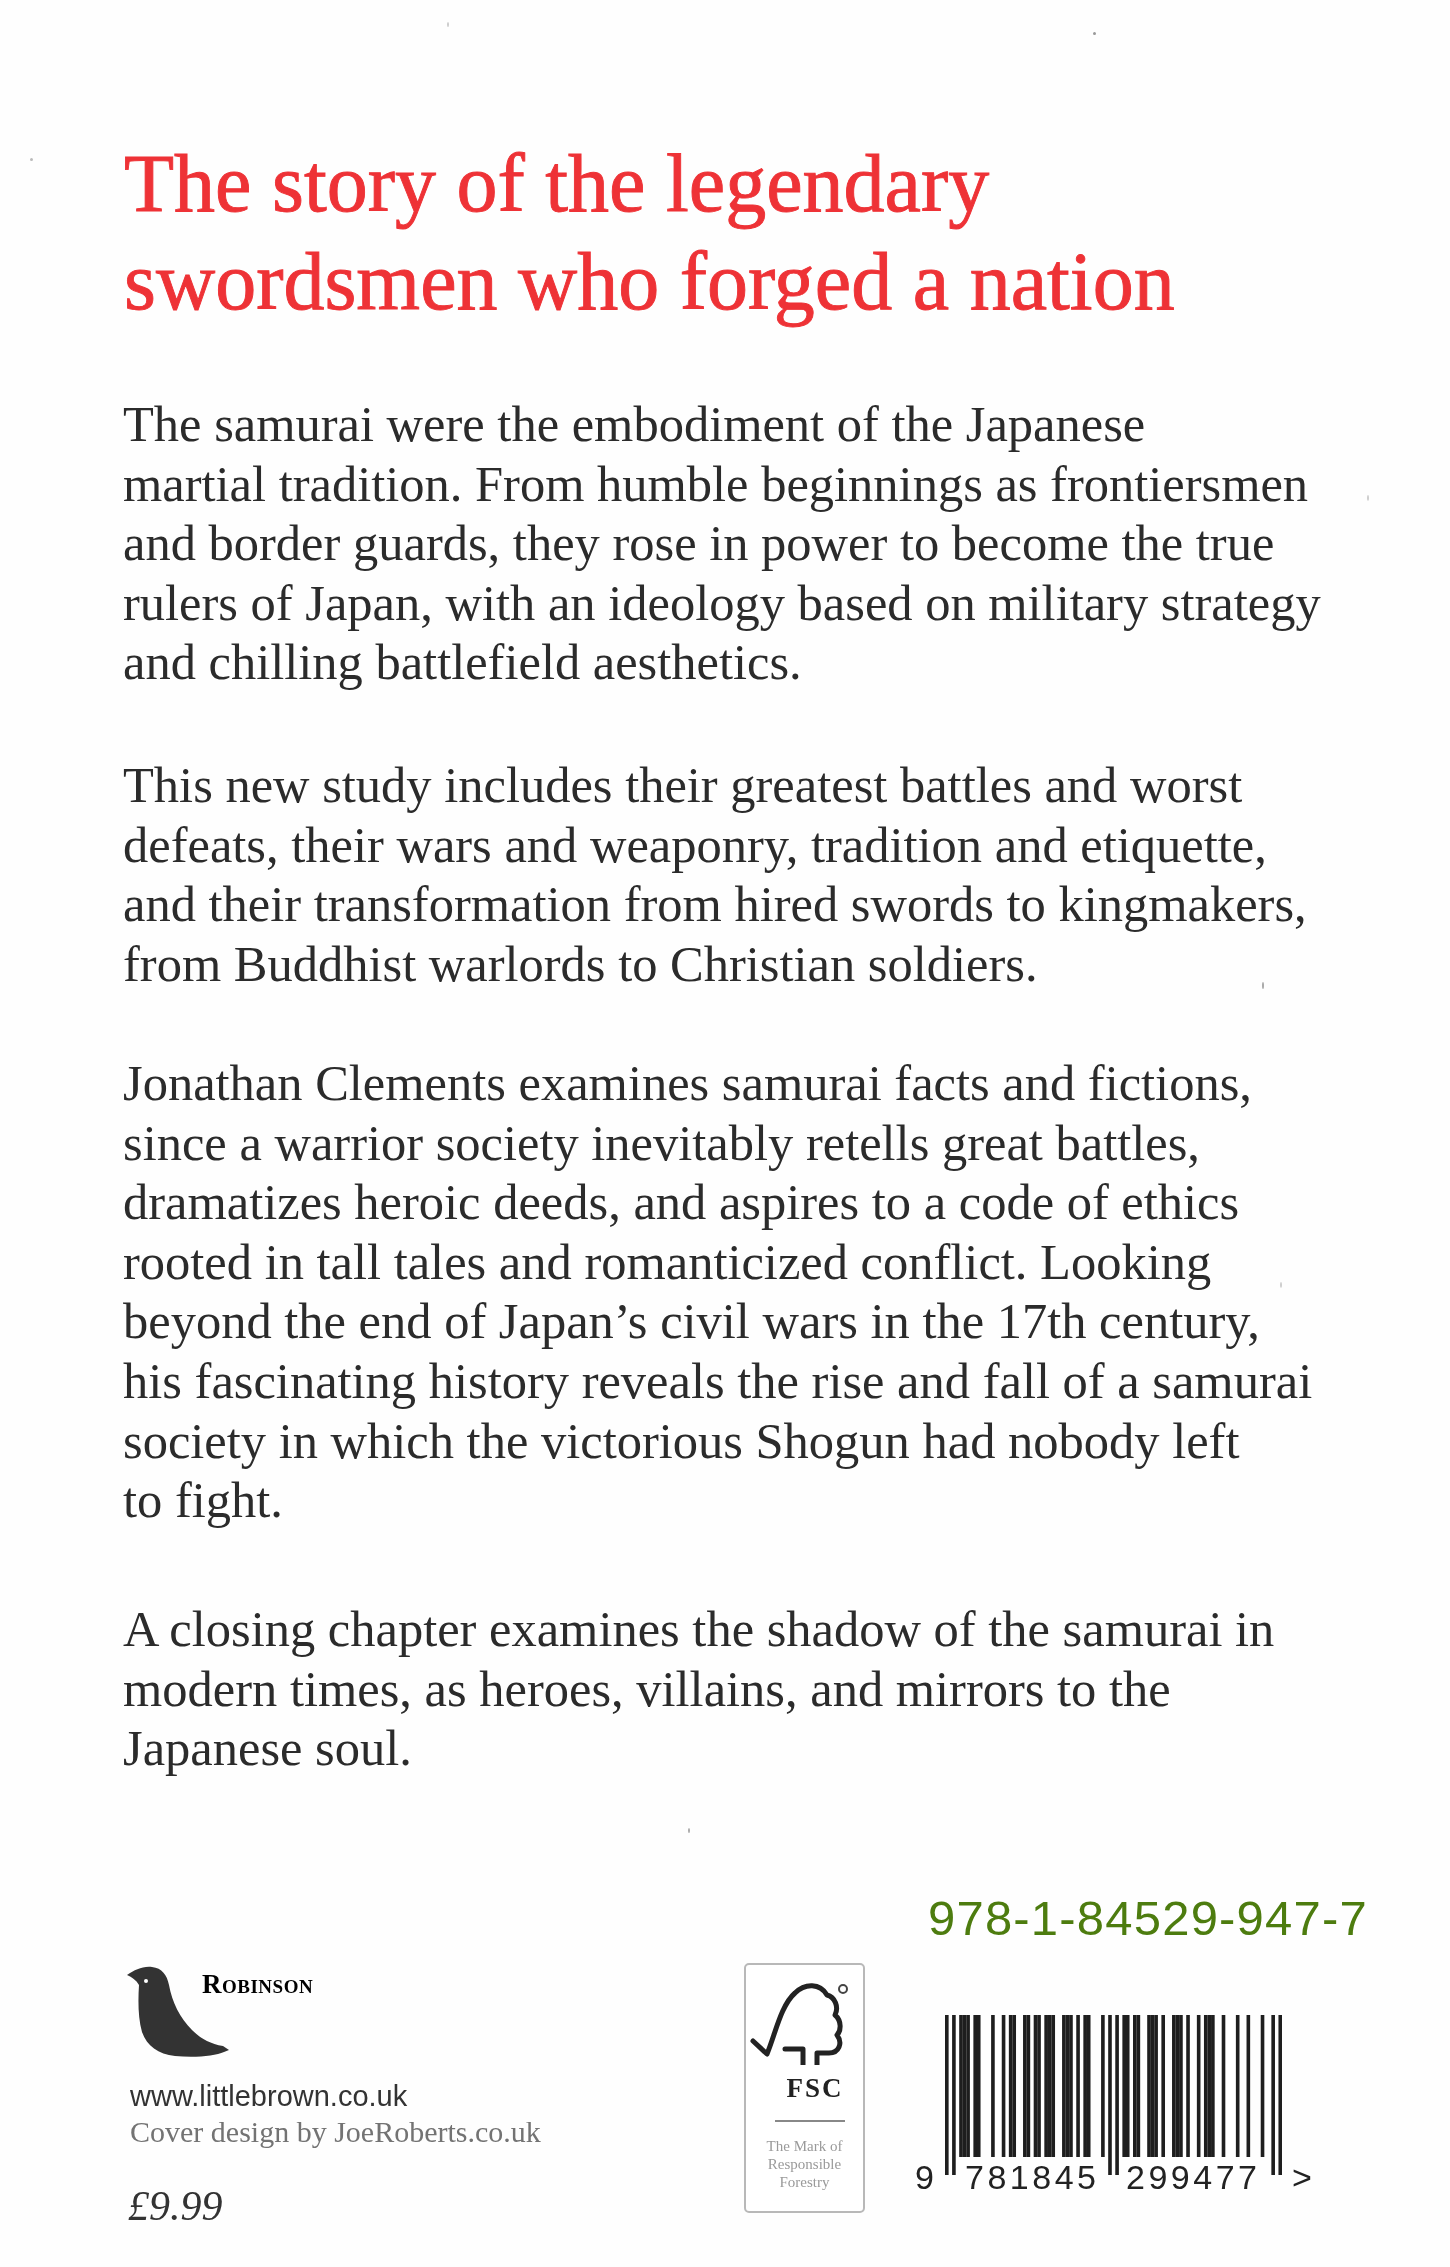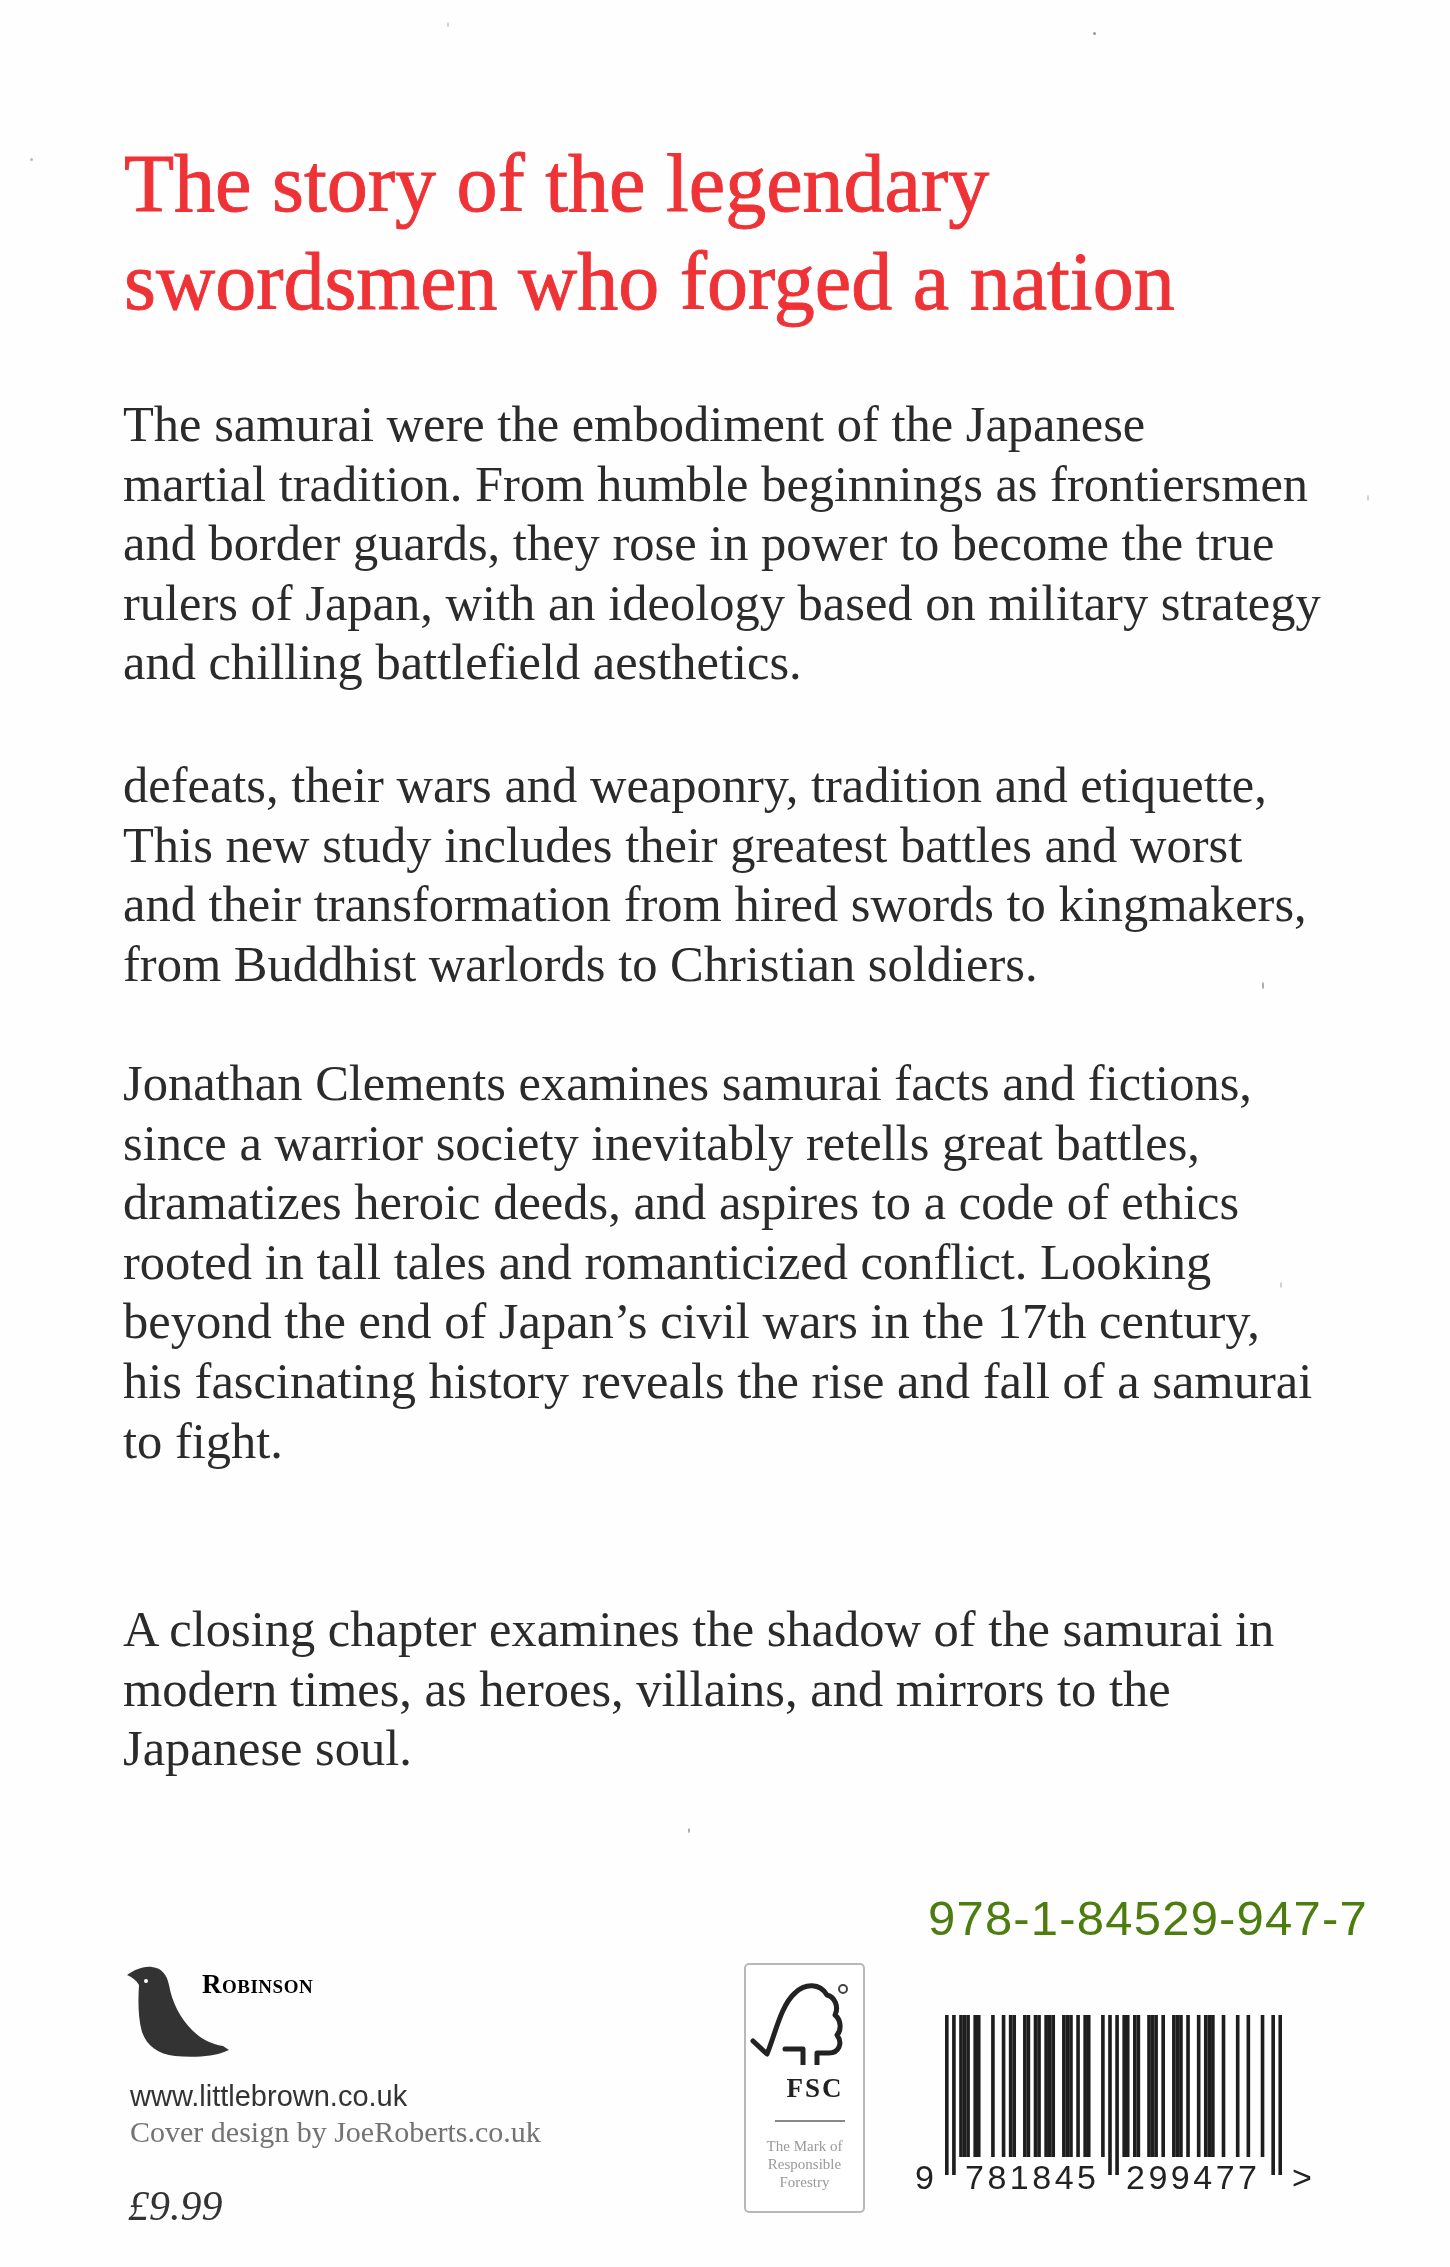--- a/index.html
+++ b/index.html
@@ -109,33 +109,34 @@
 
 <div id="p1" class="abs para serif">
   <span class="line">The samurai were the embodiment of the Japanese</span>
   <span class="line">martial tradition. From humble beginnings as frontiersmen</span>
   <span class="line">and border guards, they rose in power to become the true</span>
   <span class="line">rulers of Japan, with an ideology based on military strategy</span>
   <span class="line">and chilling battlefield aesthetics.</span>
 </div>
 
 <div id="p2" class="abs para serif">
+  <span class="line">This new study includes their greatest battles and worst</span>
   <span class="line">defeats, their wars and weaponry, tradition and etiquette,</span>
-  <span class="line">This new study includes their greatest battles and worst</span>
   <span class="line">and their transformation from hired swords to kingmakers,</span>
   <span class="line">from Buddhist warlords to Christian soldiers.</span>
 </div>
 
 <div id="p3" class="abs para serif">
   <span class="line">Jonathan Clements examines samurai facts and fictions,</span>
   <span class="line">since a warrior society inevitably retells great battles,</span>
   <span class="line">dramatizes heroic deeds, and aspires to a code of ethics</span>
   <span class="line">rooted in tall tales and romanticized conflict. Looking</span>
   <span class="line">beyond the end of Japan’s civil wars in the 17th century,</span>
   <span class="line">his fascinating history reveals the rise and fall of a samurai</span>
+  <span class="line">society in which the victorious Shogun had nobody left</span>
   <span class="line">to fight.</span>
 </div>
 
 <div id="p4" class="abs para serif">
   <span class="line">A closing chapter examines the shadow of the samurai in</span>
   <span class="line">modern times, as heroes, villains, and mirrors to the</span>
   <span class="line">Japanese soul.</span>
 </div>
 
 <svg class="abs bird" viewBox="0 0 120 110" xmlns="http://www.w3.org/2000/svg">

